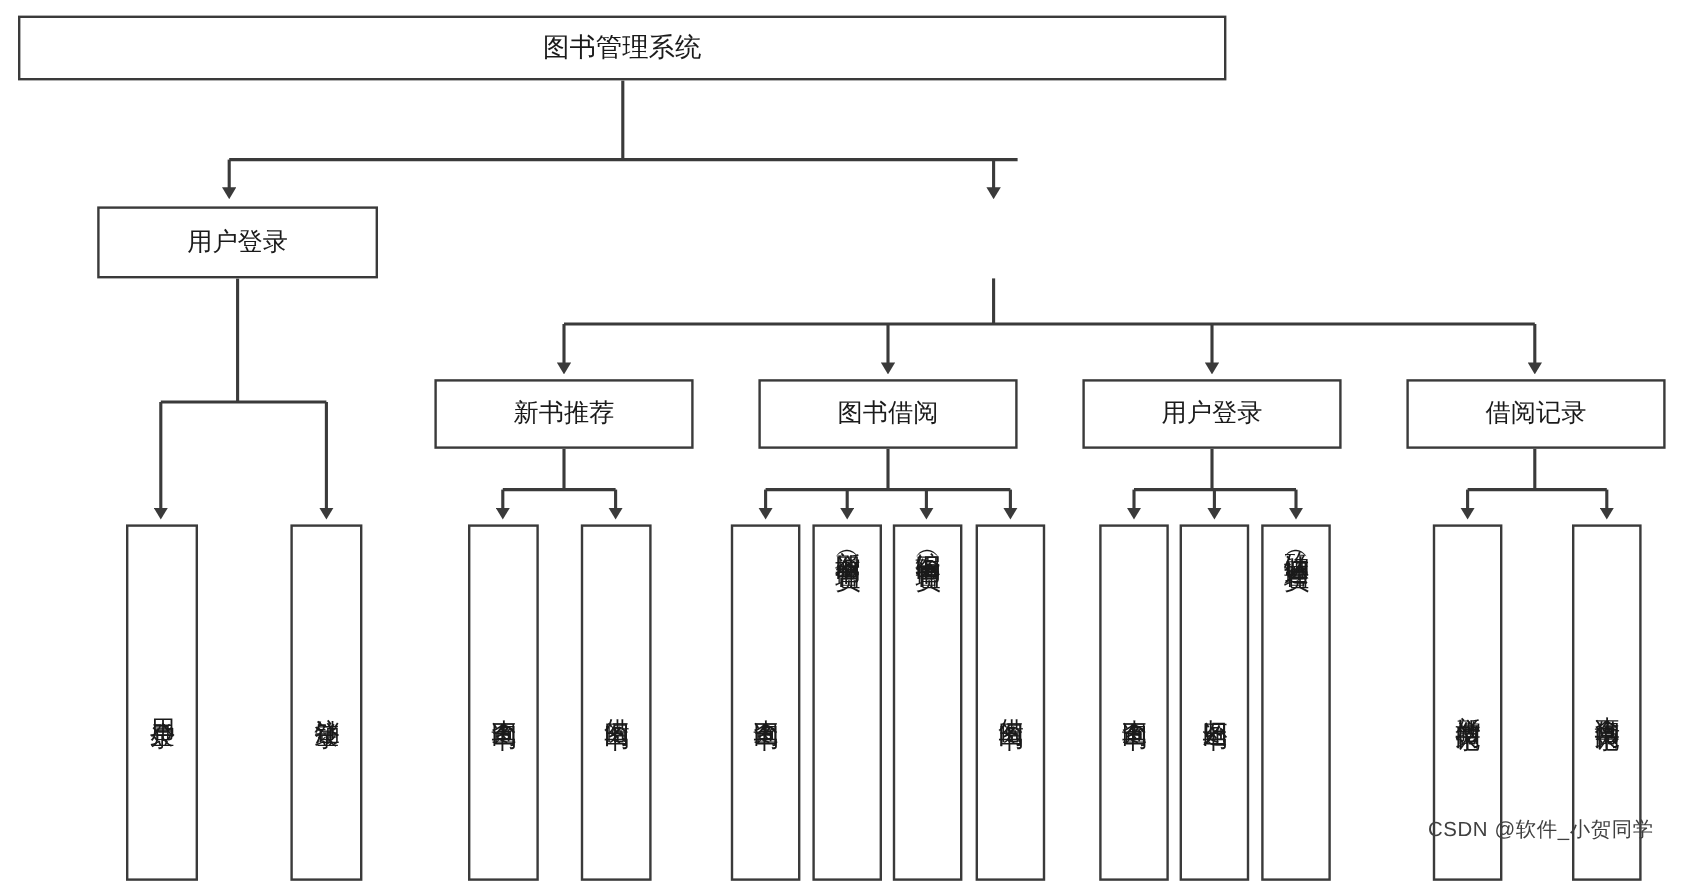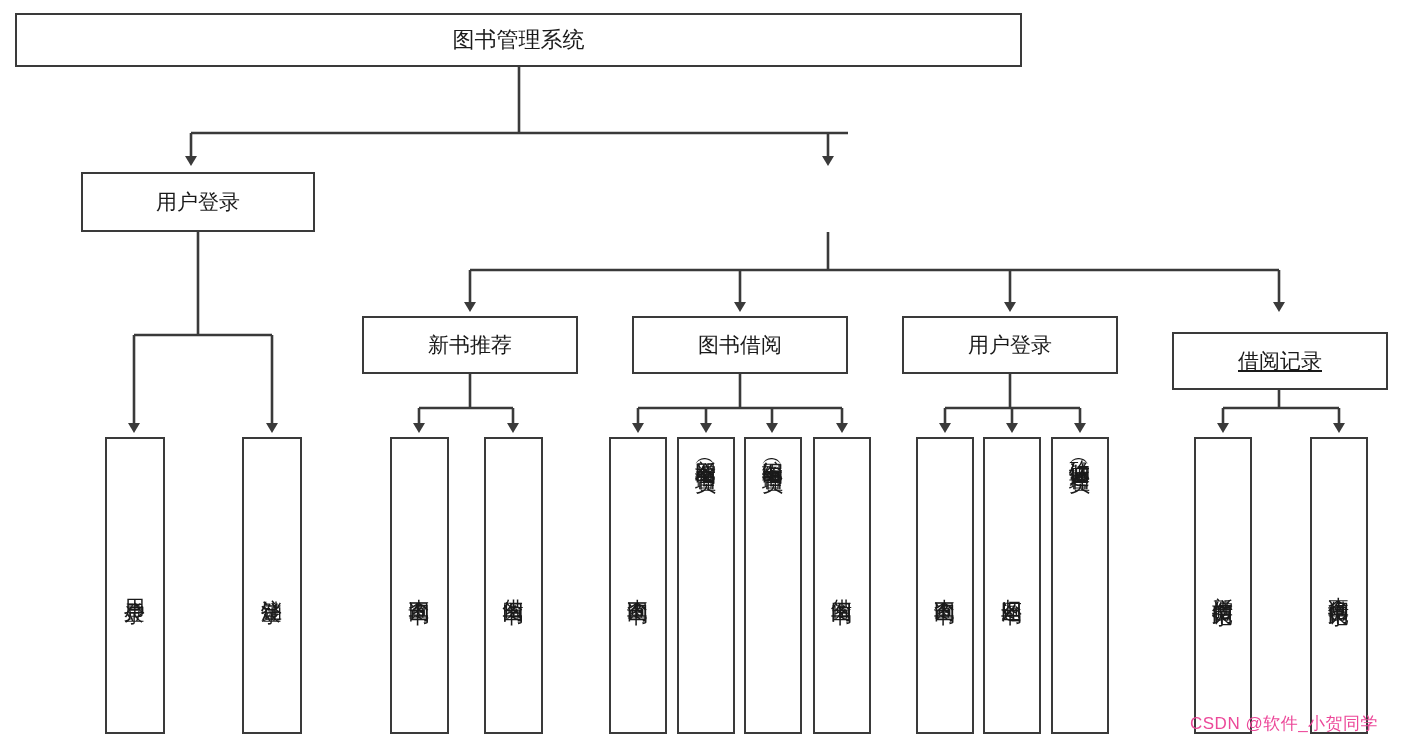--- a/index.html
+++ b/index.html
@@ -63,23 +63,23 @@
     line-height: 1;
     white-space: nowrap;
   }
   .node.vertical.leaf-center {
     align-items: center;
     padding-top: 0;
   }
   .watermark {
     position: absolute;
     left: 1190px;
-    top: 712px;
+    top: 680px;
     font-size: 17px;
-    color: #ec4899;
+    color: #404040;
     letter-spacing: 0.5px;
     white-space: nowrap;
     user-select: none;
   }
 </style>
 </head>
 <body>
 
 <div id="diagram-root">
 
@@ -143,21 +143,21 @@
 
   <div class="node horizontal" style="left:632px; top:316px; width:216px; height:58px;">
     <span class="label">图书借阅</span>
   </div>
   <div class="node horizontal" style="left:362px; top:316px; width:216px; height:58px;">
     <span class="label">新书推荐</span>
   </div>
   <div class="node horizontal" style="left:902px; top:316px; width:216px; height:58px;">
     <span class="label">用户登录</span>
   </div>
-  <div class="node horizontal" style="left:1172px; top:332px; width:216px; height:58px;text-decoration:underline;">
+  <div class="node horizontal" style="left:1172px; top:316px; width:216px; height:58px;">
     <span class="label">借阅记录</span>
   </div>
 
   <div class="node vertical leaf-center" style="left:105px; top:437px; width:60px; height:297px;">
     <span class="label">用户登录</span>
   </div>
   <div class="node vertical leaf-center" style="left:242px; top:437px; width:60px; height:297px;">
     <span class="label">注销登录</span>
   </div>
 

